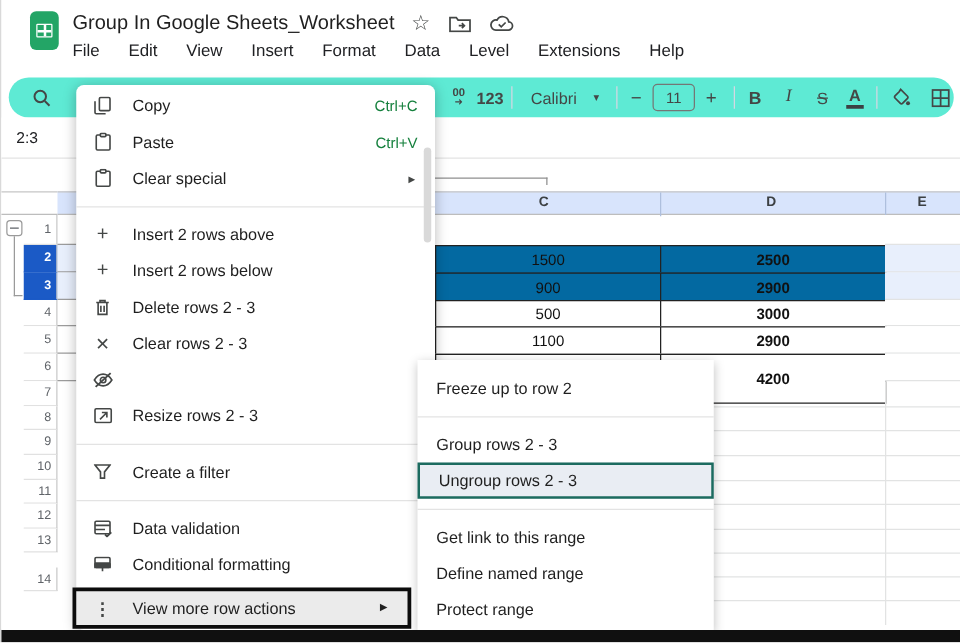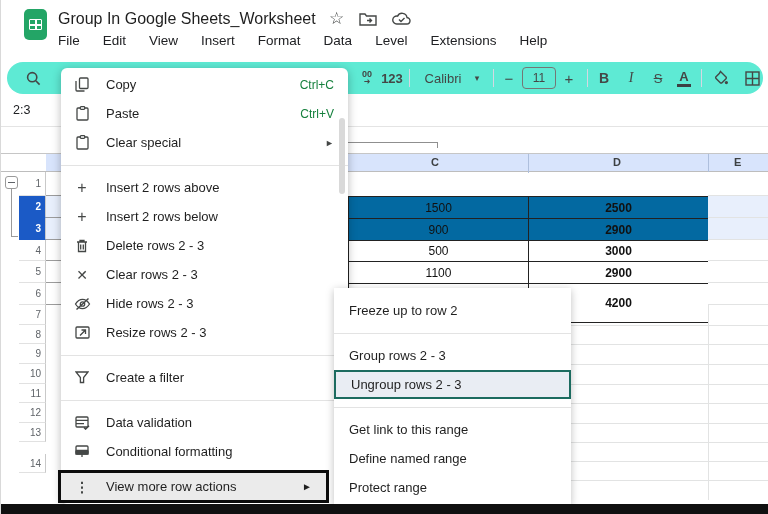--- a/index.html
+++ b/index.html
@@ -325,21 +325,20 @@
       <span class="lbl">Clear rows 2 - 3</span>
     </div>
     <div class="mi">
       <span class="ic">
         <svg width="17" height="14" viewBox="0 0 17 14" fill="none" stroke="#444746" stroke-width="1.3">
           <path d="M1.5 7 C3.5 3.8 6 2.3 8.5 2.3 C11 2.3 13.5 3.8 15.5 7 C13.5 10.2 11 11.7 8.5 11.7 C6 11.7 3.5 10.2 1.5 7 Z"></path>
           <circle cx="8.5" cy="7" r="2.2"></circle>
             <path d="M2.5 12.5 L14.5 1.5" stroke-width="1.5"></path>
         </svg>
       </span>
-      <span class="lbl">Hide rows 2 - 3</span>
     </div>
     <div class="mi">
       <span class="ic">
         <svg width="15" height="13" viewBox="0 0 15 13" fill="none" stroke="#444746" stroke-width="1.3">
           <rect x="1" y="1" width="13" height="11" rx="1"></rect>
             <path d="M5 9.5 L10.5 4 M10.5 8 V4 H6.5"></path>
         </svg>
       </span>
       <span class="lbl">Resize rows 2 - 3</span>
     </div>

